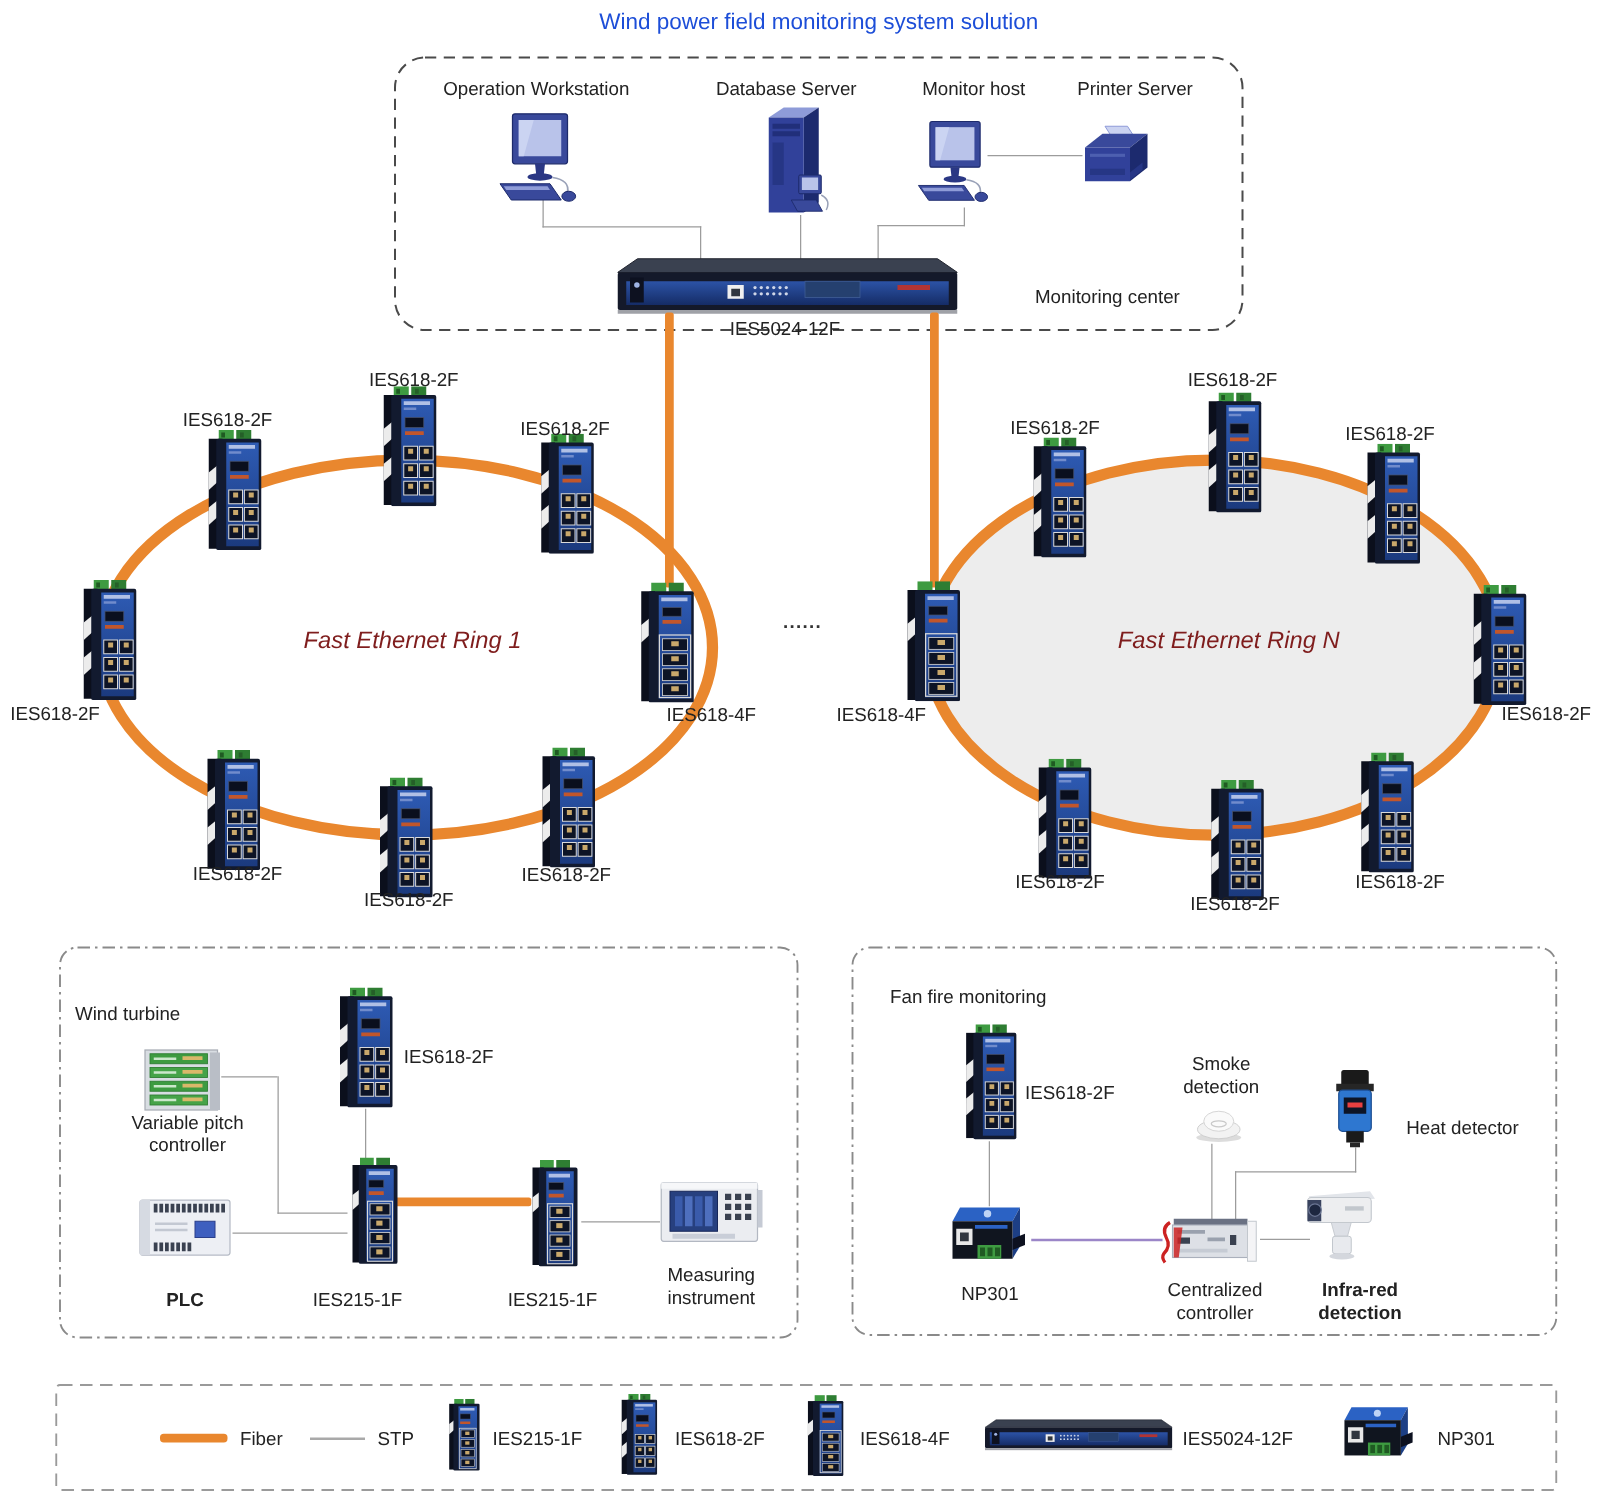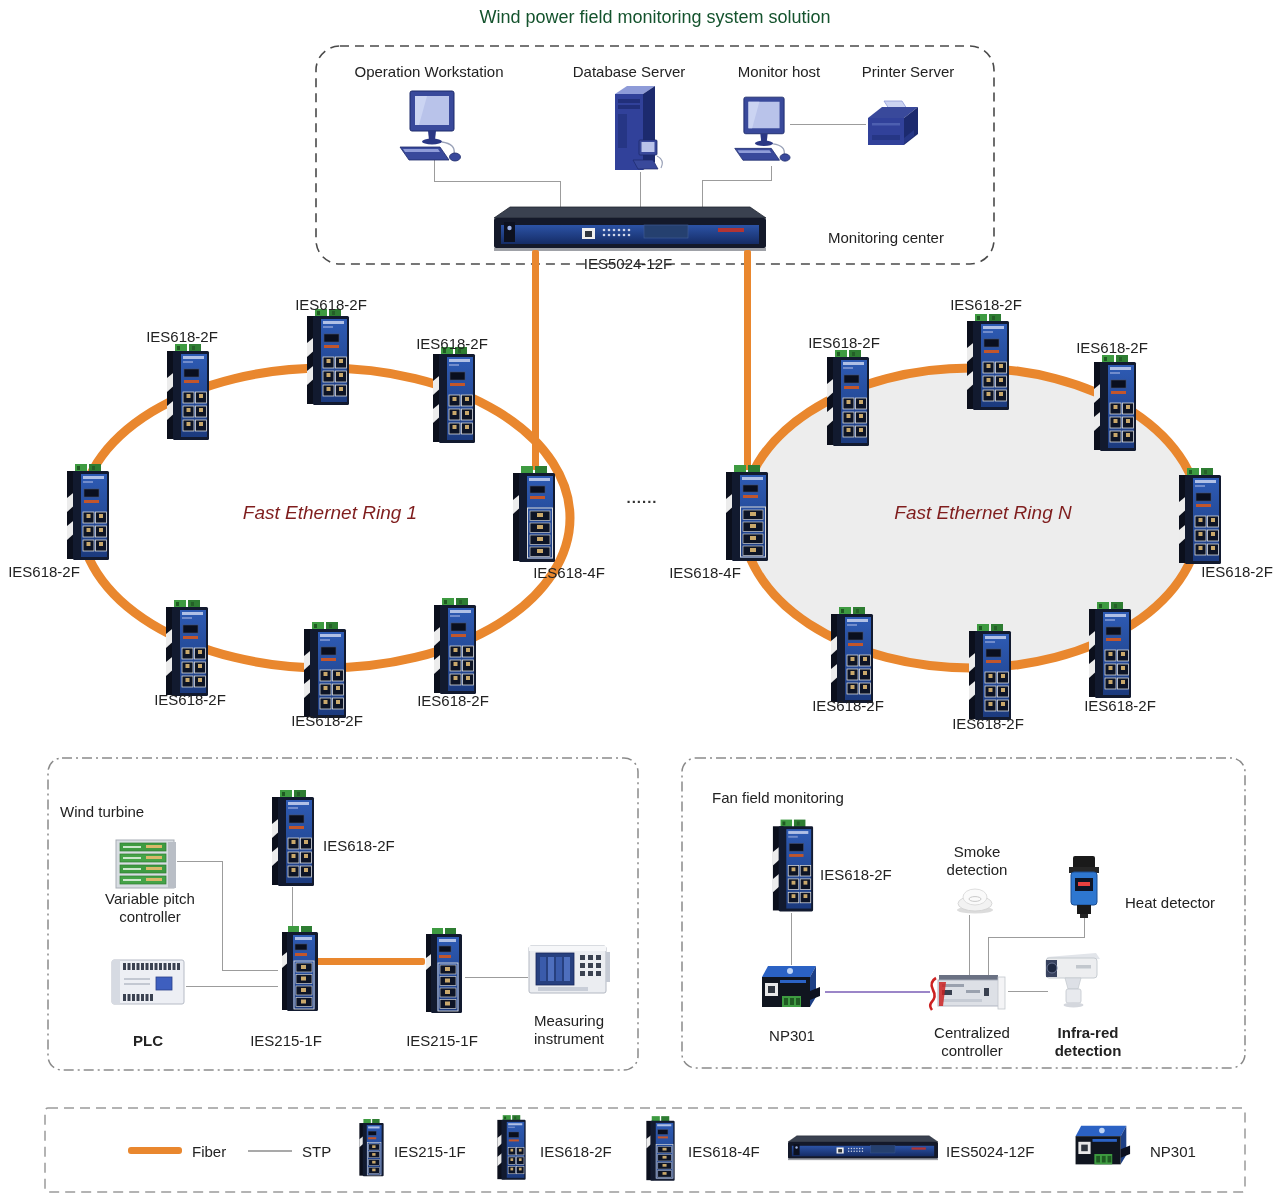--- a/index.html
+++ b/index.html
@@ -1,21 +1,21 @@
 <!DOCTYPE html>
 <html><head>
 <meta charset="utf-8">
 <style>
   html,body{margin:0;padding:0;background:#fff;}
   .stage{position:relative;width:1281px;height:1200px;background:#ffffff;overflow:hidden;
          font-family:"Liberation Sans",sans-serif;color:#2b2b2b;}
   .bgsvg{position:absolute;left:0;top:0;}
   .lbl{position:absolute;font:15px/1.18 "Liberation Sans",sans-serif;color:#222;text-align:center;}
   .lbl.la{text-align:left;}
-  .title{position:absolute;font:18px/1.2 "Liberation Sans",sans-serif;color:#14532d;text-align:center;}
+  .title{position:absolute;font:18px/1.2 "Liberation Sans",sans-serif;color:#1d4ed8;text-align:center;}
   .ringtitle{position:absolute;font:italic 19px/1.2 "Liberation Sans",sans-serif;color:#7f1d1d;text-align:center;}
   .dots{position:absolute;font:bold 15px/1 "Liberation Sans",sans-serif;letter-spacing:1px;color:#333;text-align:center;}
   .line{position:absolute;background:#9C9C9C;}
   .fiber{position:absolute;background:#E9872E;border-radius:2px;}
   .serial{position:absolute;background:#9B86C8;}
   .dev{position:absolute;}
   .swatch-fiber{position:absolute;background:#E9872E;border-radius:3px;}
   .swatch-stp{position:absolute;background:#A9A9A9;}
 </style>
 </head>
@@ -451,21 +451,21 @@
       <use href="#meas"></use>
     </svg>
 
   <div class="lbl" style="left:95px;top:890px;width:110px;">Variable pitch controller</div>
   <div class="lbl" style="left:118px;top:1032px;width:60px;font-weight:bold;">PLC</div>
   <div class="lbl la" style="left:323px;top:837px;width:95px;">IES618-2F</div>
   <div class="lbl" style="left:236px;top:1032px;width:100px;">IES215-1F</div>
   <div class="lbl" style="left:392px;top:1032px;width:100px;">IES215-1F</div>
   <div class="lbl" style="left:522px;top:1012px;width:94px;">Measuring instrument</div>
 
-  <div class="lbl la" style="left:712px;top:789px;width:200px;">Fan field monitoring</div>
+  <div class="lbl la" style="left:712px;top:789px;width:200px;">Fan fire monitoring</div>
 
   <div class="line" style="left:791px;top:913px;width:1px;height:52px;"></div>
   <div class="serial" style="left:825px;top:991px;width:105px;height:2px;"></div>
   <div class="line" style="left:969px;top:915px;width:1px;height:61px;"></div>
   <div class="line" style="left:1084px;top:918px;width:1px;height:20px;"></div>
   <div class="line" style="left:988px;top:937px;width:97px;height:1px;"></div>
   <div class="line" style="left:988px;top:937px;width:1px;height:39px;"></div>
   <div class="line" style="left:1008px;top:991px;width:40px;height:1px;"></div>
 
   <svg class="dev" style="left:771px;top:818px;" width="44" height="95">

